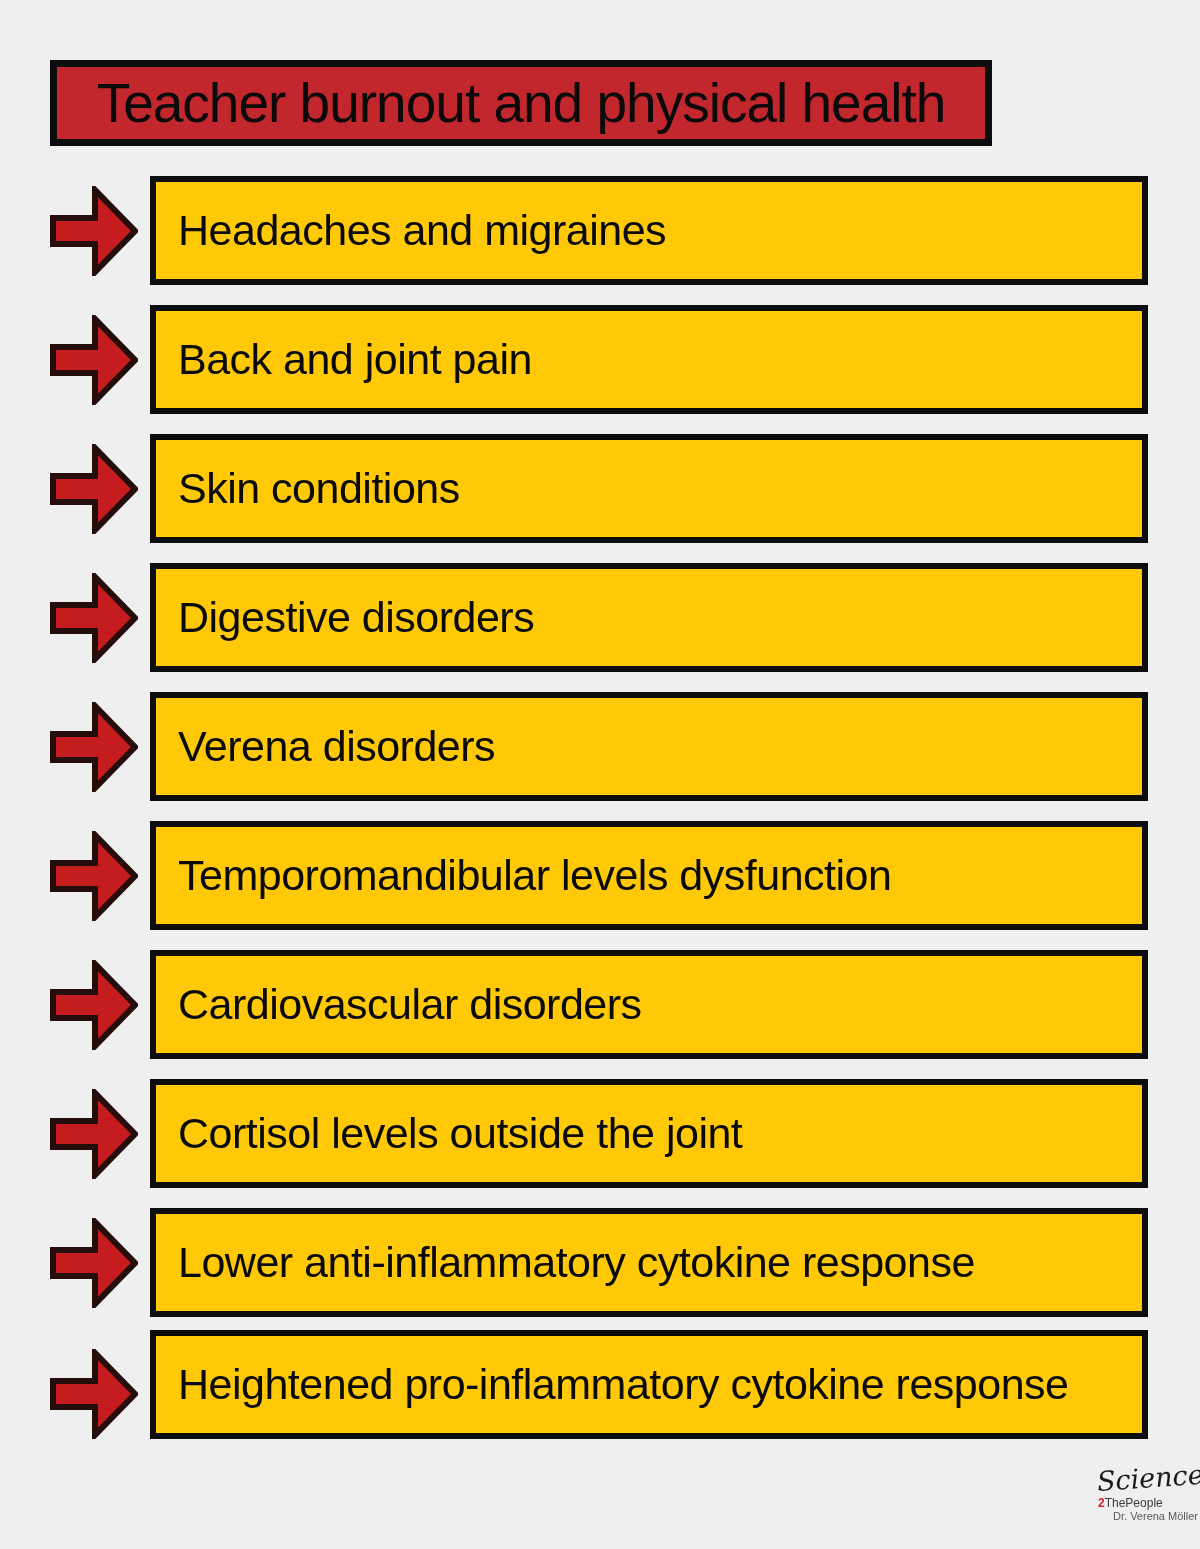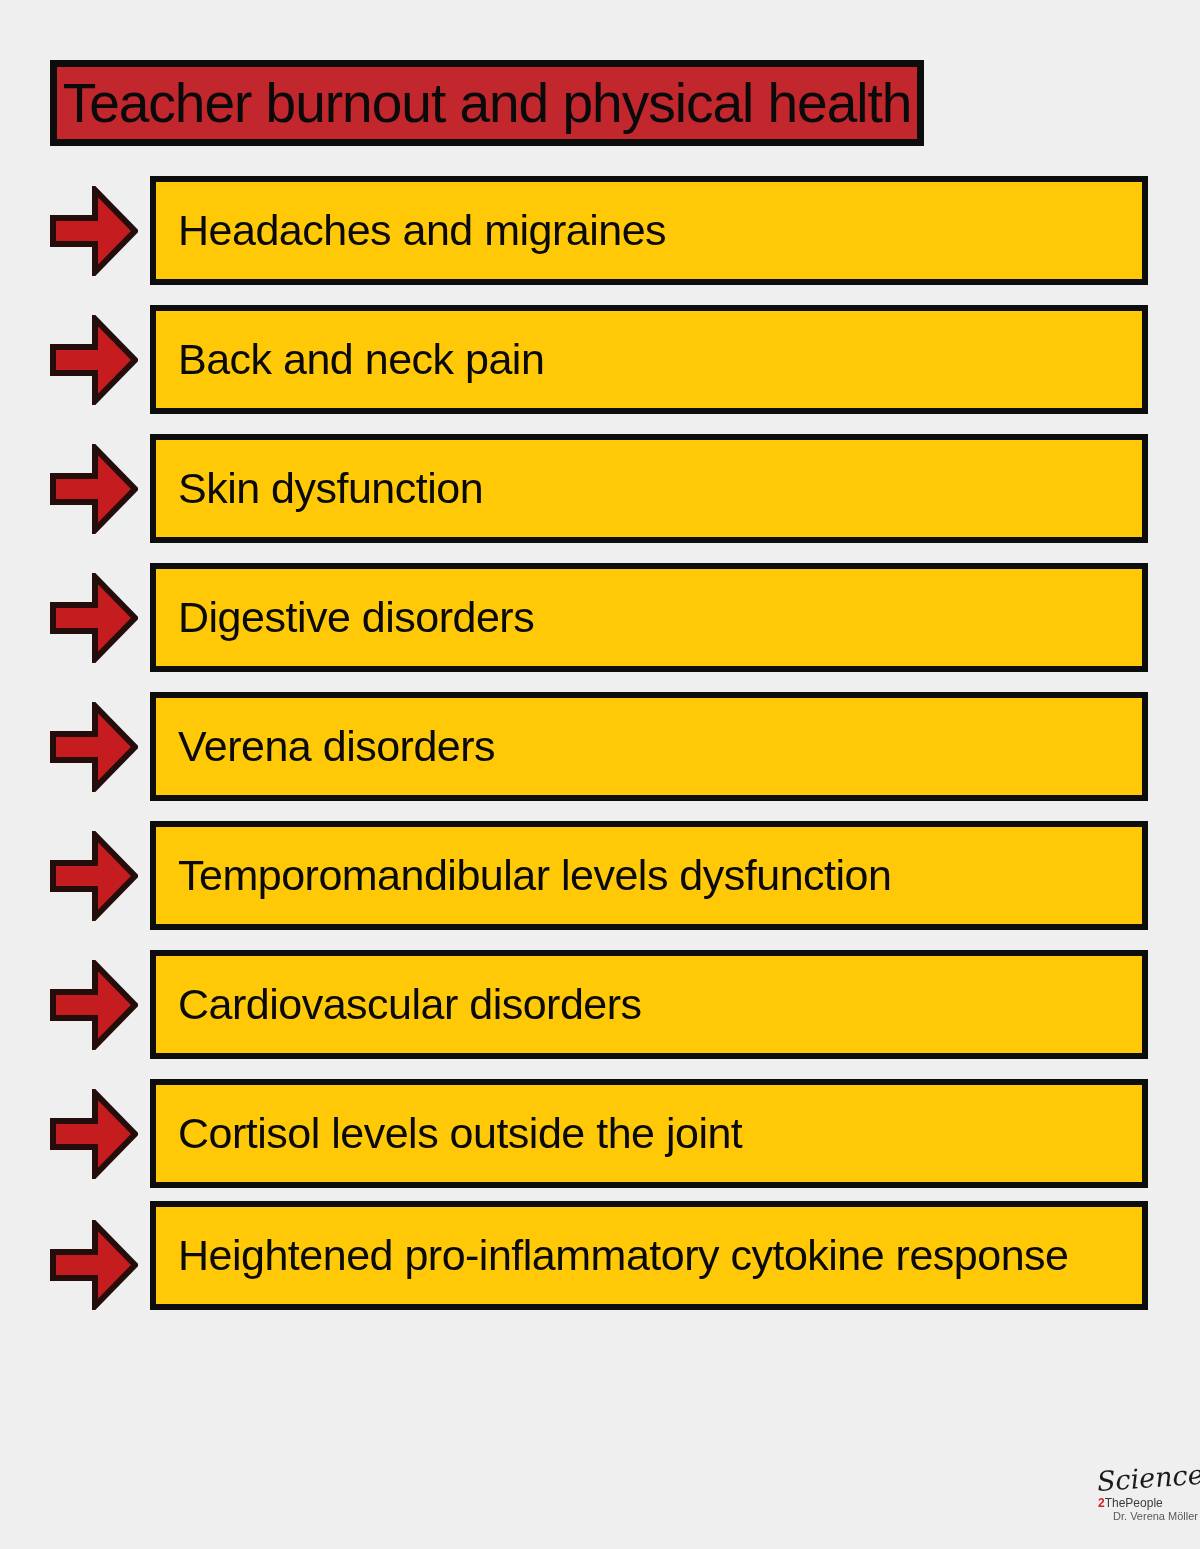--- a/index.html
+++ b/index.html
@@ -12,21 +12,21 @@
     height: 1549px;
     background: var(--page-bg, #EFEFEF);
     overflow: hidden;
   }
 
   
   .header {
     position: absolute;
     left: 50px;
     top: 60px;
-    width: 874px;
+    width: 942px;
     height: 86px;
     background: var(--header-bg, #C1272D);
     border: 7px solid var(--border, #0D0D0D);
     display: flex;
     align-items: center;
     justify-content: center;
   }
   .header h1 {
     font-size: 55px;
     font-weight: 400;
@@ -135,30 +135,30 @@
       <div class="box">
         <span class="box-label">Headaches and migraines</span>
       </div>
     </div>
 
     <div class="row">
       <svg class="arrow" viewBox="0 0 88 90">
           <path d="M3,32 L45,32 L45,4 L85,45 L45,86 L45,58 L3,58 Z"></path>
         </svg>
       <div class="box">
-        <span class="box-label">Back and neck pain</span>
-      </div>
-    </div>
-
-    <div class="row">
-      <svg class="arrow" viewBox="0 0 88 90">
-          <path d="M3,32 L45,32 L45,4 L85,45 L45,86 L45,58 L3,58 Z"></path>
-        </svg>
-      <div class="box">
-        <span class="box-label">Skin dysfunction</span>
+        <span class="box-label">Back and joint pain</span>
+      </div>
+    </div>
+
+    <div class="row">
+      <svg class="arrow" viewBox="0 0 88 90">
+          <path d="M3,32 L45,32 L45,4 L85,45 L45,86 L45,58 L3,58 Z"></path>
+        </svg>
+      <div class="box">
+        <span class="box-label">Skin conditions</span>
       </div>
     </div>
 
     <div class="row">
       <svg class="arrow" viewBox="0 0 88 90">
           <path d="M3,32 L45,32 L45,4 L85,45 L45,86 L45,58 L3,58 Z"></path>
         </svg>
       <div class="box">
         <span class="box-label">Digestive disorders</span>
       </div>
@@ -193,20 +193,28 @@
 
     <div class="row">
       <svg class="arrow" viewBox="0 0 88 90">
           <path d="M3,32 L45,32 L45,4 L85,45 L45,86 L45,58 L3,58 Z"></path>
         </svg>
       <div class="box">
         <span class="box-label">Cortisol levels outside the joint</span>
       </div>
     </div>
 
+    <div class="row">
+      <svg class="arrow" viewBox="0 0 88 90">
+          <path d="M3,32 L45,32 L45,4 L85,45 L45,86 L45,58 L3,58 Z"></path>
+        </svg>
+      <div class="box">
+        <span class="box-label">Lower anti-inflammatory cytokine response</span>
+      </div>
+    </div>
 
     <div class="row">
       <svg class="arrow" viewBox="0 0 88 90">
           <path d="M3,32 L45,32 L45,4 L85,45 L45,86 L45,58 L3,58 Z"></path>
         </svg>
       <div class="box">
         <span class="box-label">Heightened pro-inflammatory cytokine response</span>
       </div>
     </div>
 

